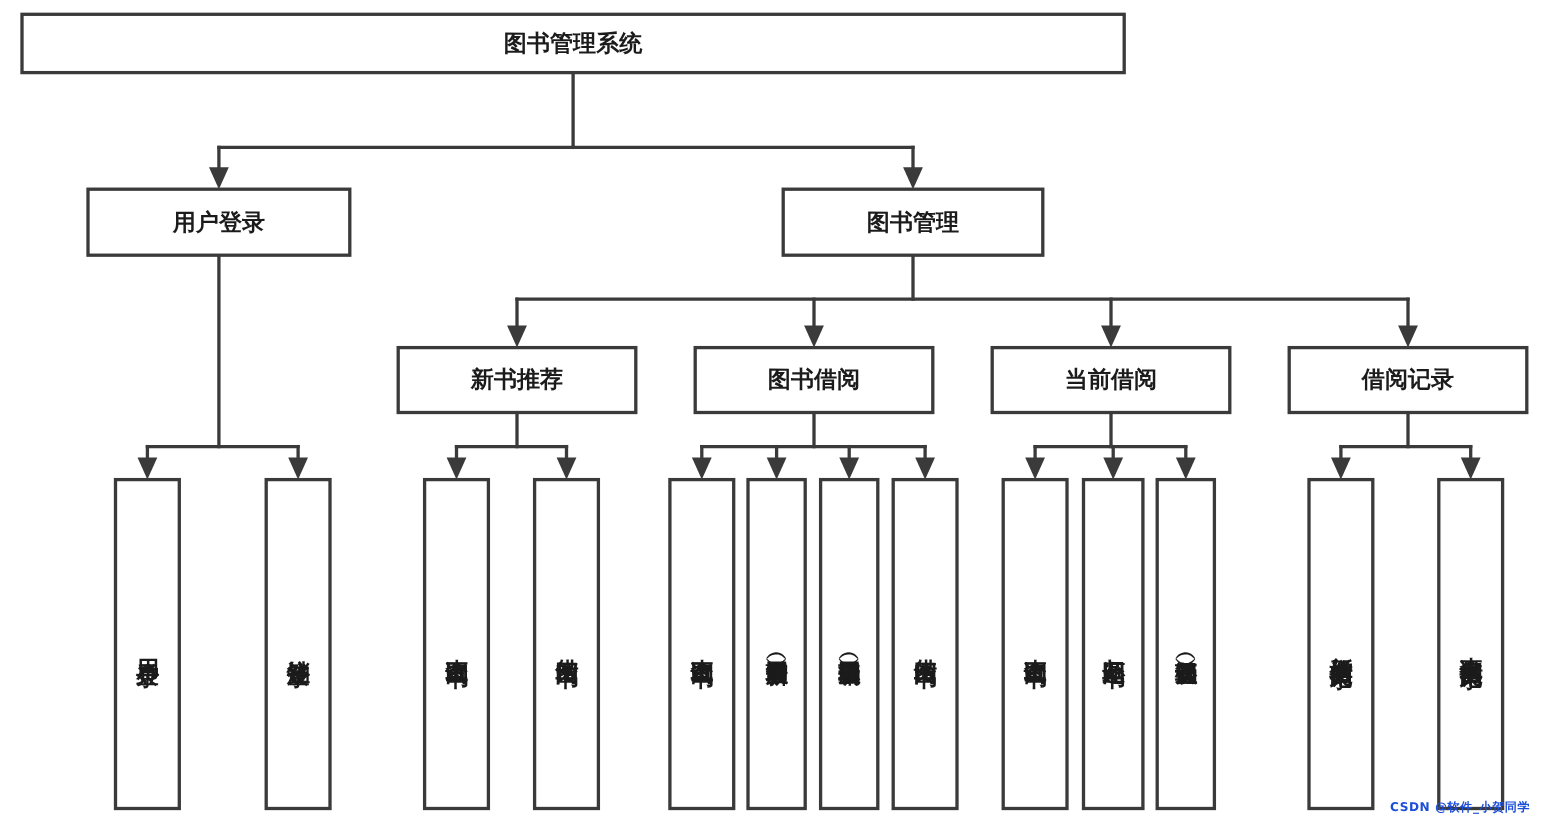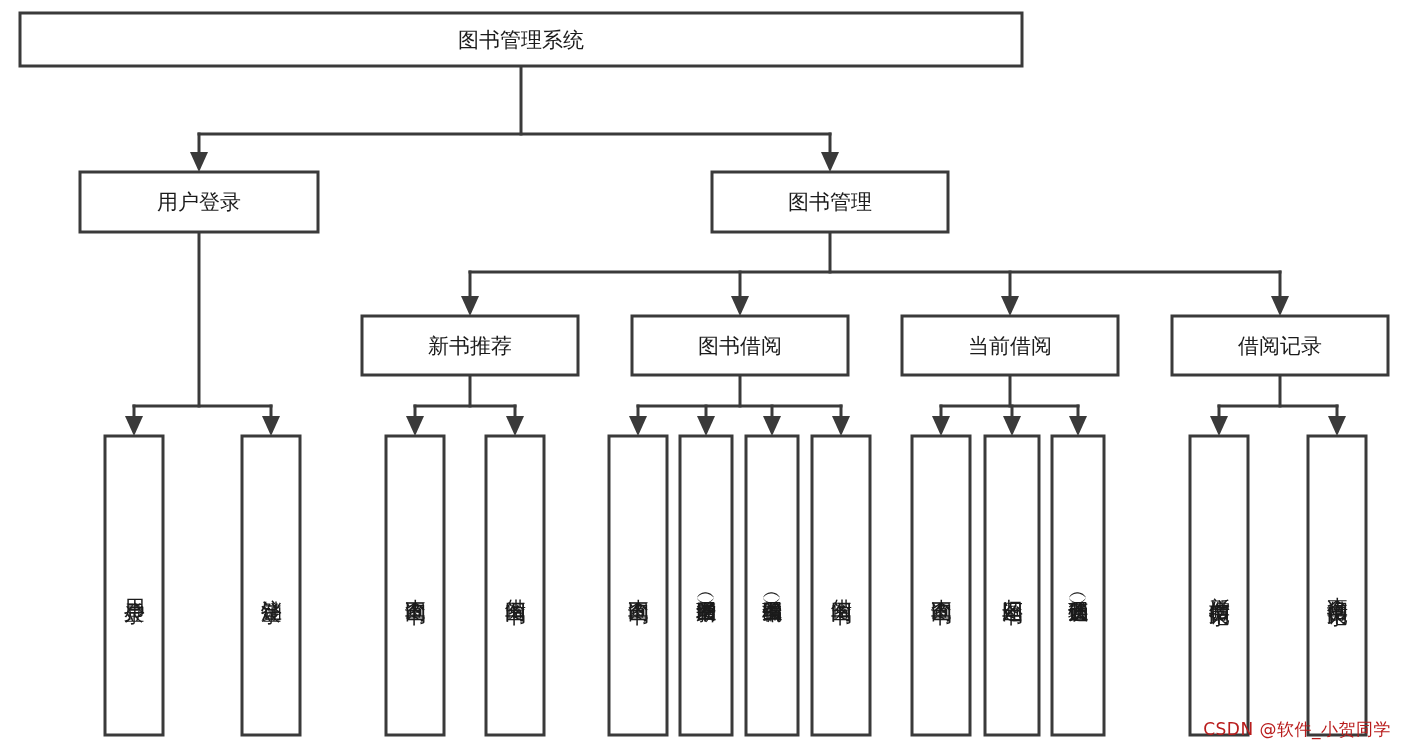--- a/index.html
+++ b/index.html
@@ -12,20 +12,21 @@
     width: 1405px;
     height: 747px;
     font-family: "DejaVu Sans", "Liberation Sans", sans-serif;
     overflow: hidden;
   }
   #diagram-root {
     position: relative;
     width: 1405px;
     height: 747px;
     background: #ffffff;
+    font-weight: bold;
   }
   svg#diagram-svg {
     position: absolute;
     left: 0;
     top: 0;
     width: 1405px;
     height: 747px;
     display: block;
   }
   .node-box {
@@ -65,22 +66,22 @@
     line-height: 1.28;
     color: #1b1b1b;
     letter-spacing: 2px;
     white-space: nowrap;
   }
   .watermark {
     position: absolute;
     right: 14px;
     bottom: 6px;
     font-family: "DejaVu Sans", "Liberation Sans", sans-serif;
-    font-size: 17px;
-    color: #b91c1c;
+    font-size: 11px;
+    color: #1d4ed8;
     letter-spacing: 0.5px;
     white-space: nowrap;
   }
 </style>
 </head>
 <body>
 
 <div id="diagram-root">
 
   <svg id="diagram-svg" viewBox="0 0 1405 747">

